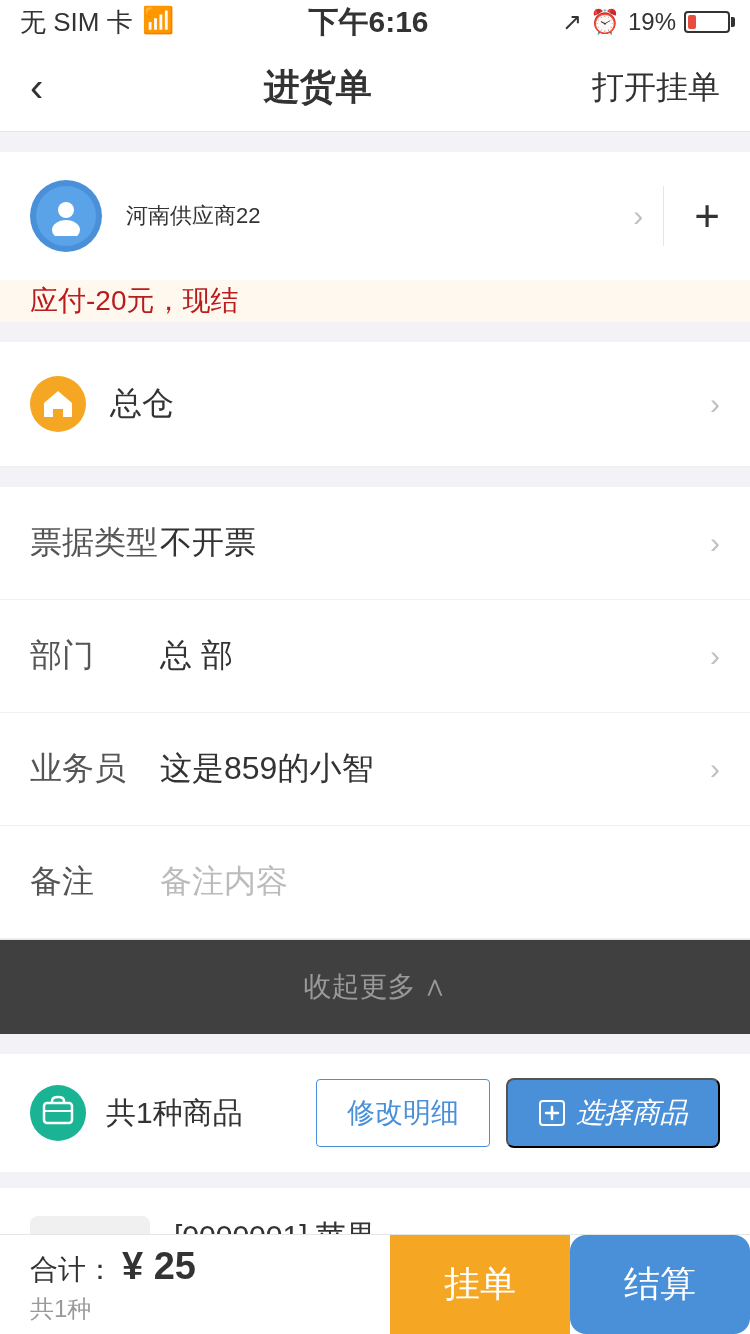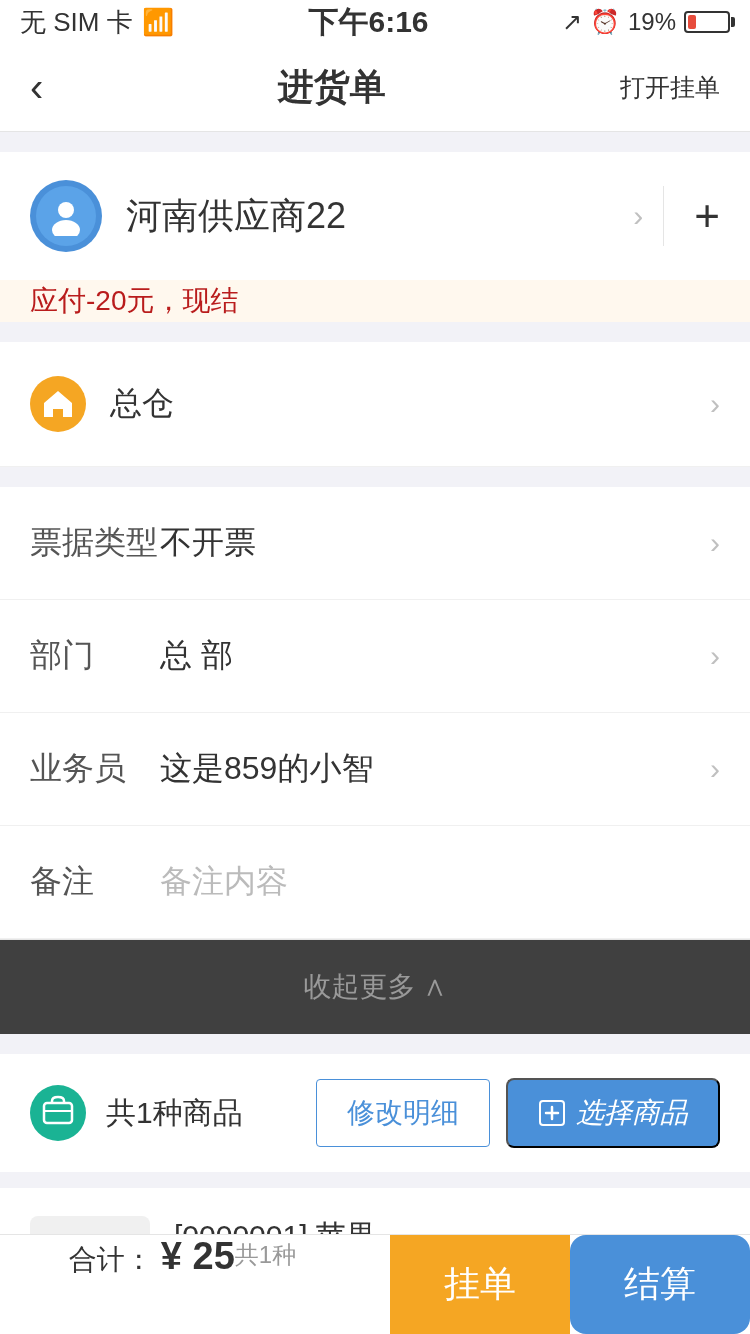--- a/index.html
+++ b/index.html
@@ -17,21 +17,21 @@
     .status-bar {
       background: #fff;
       height: 44px;
       display: flex;
       align-items: center;
       justify-content: space-between;
       padding: 0 20px;
       font-size: 26px;
       color: #333;
     }
-    .status-left { display: flex; align-items: center; gap: 10px; }
+    .status-left { display: flex; gap: 10px; }
     .status-center { font-weight: 600; font-size: 30px; }
     .status-right { display: flex; align-items: center; gap: 8px; font-size: 24px; }
     .battery-icon {
       width: 46px; height: 22px; border: 2px solid #333; border-radius: 4px; position: relative; display: inline-block;
     }
     .battery-icon::after {
       content: ''; position: absolute; right: -7px; top: 50%; transform: translateY(-50%);
       width: 4px; height: 10px; background: #333; border-radius: 0 2px 2px 0;
     }
     .battery-fill {
@@ -43,21 +43,21 @@
       background: #fff;
       height: 88px;
       display: flex;
       align-items: center;
       justify-content: space-between;
       padding: 0 30px;
       border-bottom: 1px solid #e5e5e5;
     }
     .nav-back { font-size: 40px; color: #333; cursor: pointer; }
     .nav-title { font-size: 36px; font-weight: 600; color: #333; }
-    .nav-action { font-size: 25px; color: #333; cursor: pointer; }
+    .nav-action { font-size: 32px; color: #333; cursor: pointer; }
     
     .section-gap { height: 20px; background: #f2f2f7; }
     
     .card { background: #fff; }
     
     .supplier-row {
       display: flex;
       align-items: center;
       padding: 28px 30px;
       background: #fff;
@@ -65,21 +65,21 @@
     }
     .supplier-avatar {
       width: 72px; height: 72px; border-radius: 50%; background: #4a90d9;
       display: flex; align-items: center; justify-content: center;
       flex-shrink: 0; margin-right: 24px;
     }
     .supplier-avatar-inner {
       width: 60px; height: 60px; border-radius: 50%; background: #5ba3e8;
       display: flex; align-items: center; justify-content: center; color: #fff; font-size: 28px;
     }
-    .supplier-name { flex: 1; font-size: 36px; color: #333; }
+    .supplier-name { flex: 1; font-size: 22px; color: #333; }
     .chevron { color: #c0c0c0; font-size: 30px; margin-right: 20px; }
     .add-btn { font-size: 44px; color: #333; font-weight: 300; cursor: pointer; }
     .supplier-divider { width: 1px; background: #e5e5e5; height: 60px; margin-right: 30px; }
     
     .notice-bar {
       background: #fff8ee;
       padding: 2px 30px;
       font-size: 28px;
       color: #b91c1c;
     }
@@ -172,21 +172,21 @@
       height: 100px;
       border-top: 1px solid #e5e5e5;
       position: fixed;
       bottom: 0;
       width: 750px;
     }
     .total-section {
       flex: 1;
       padding: 0 30px;
       display: flex;
-      flex-direction: row;
+      flex-direction: column;
       justify-content: center;
       height: 100%;
     }
     .hang-btn {
       background: #f5a623; color: #fff;
       width: 180px; height: 100%; font-size: 36px;
       display: flex; align-items: center; justify-content: center;
       cursor: pointer;
       margin-left: 25px;
     }

